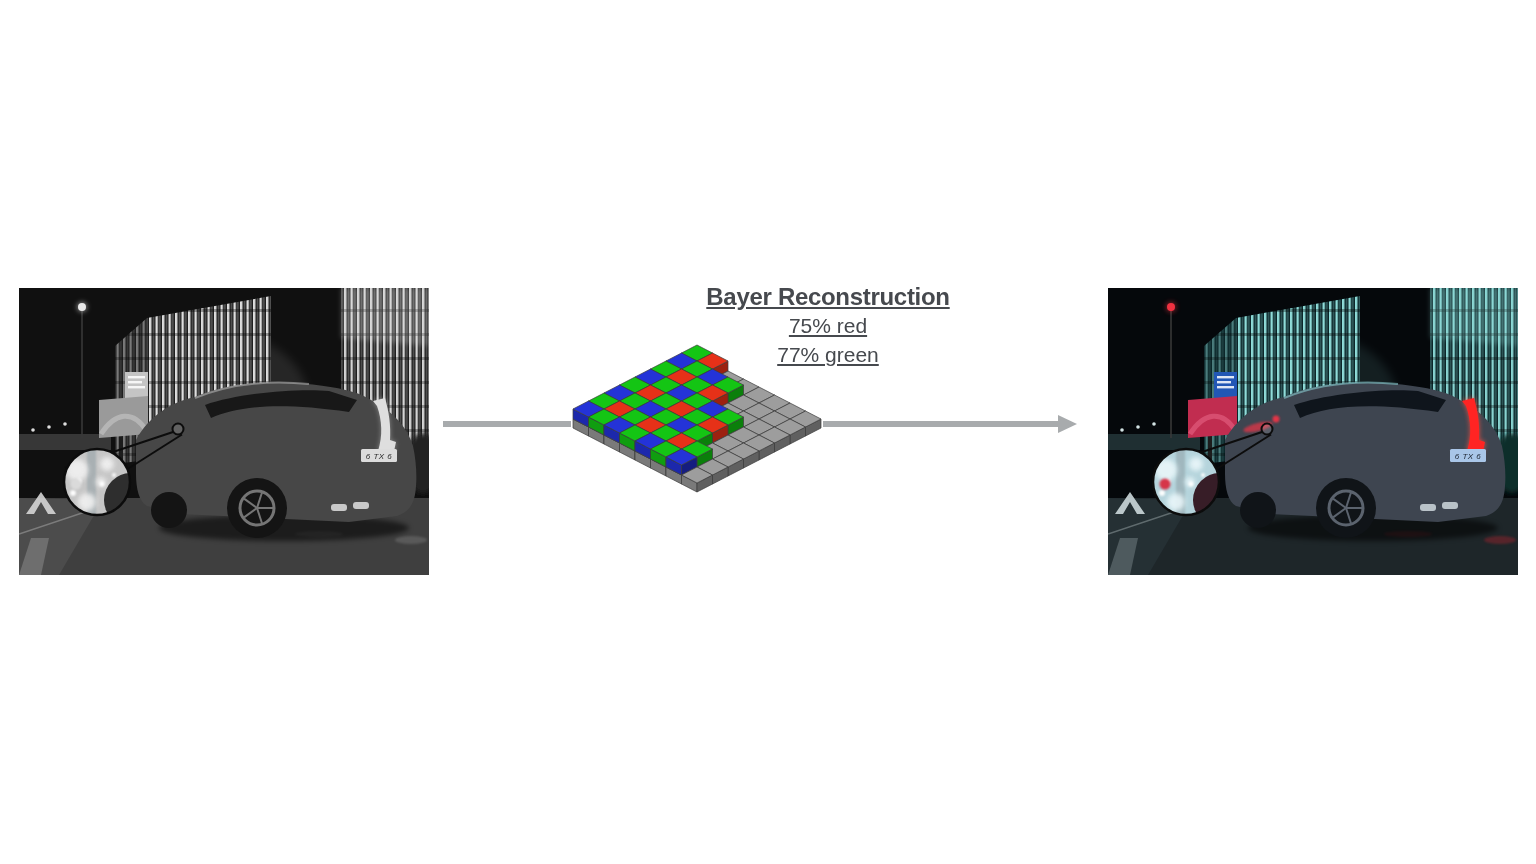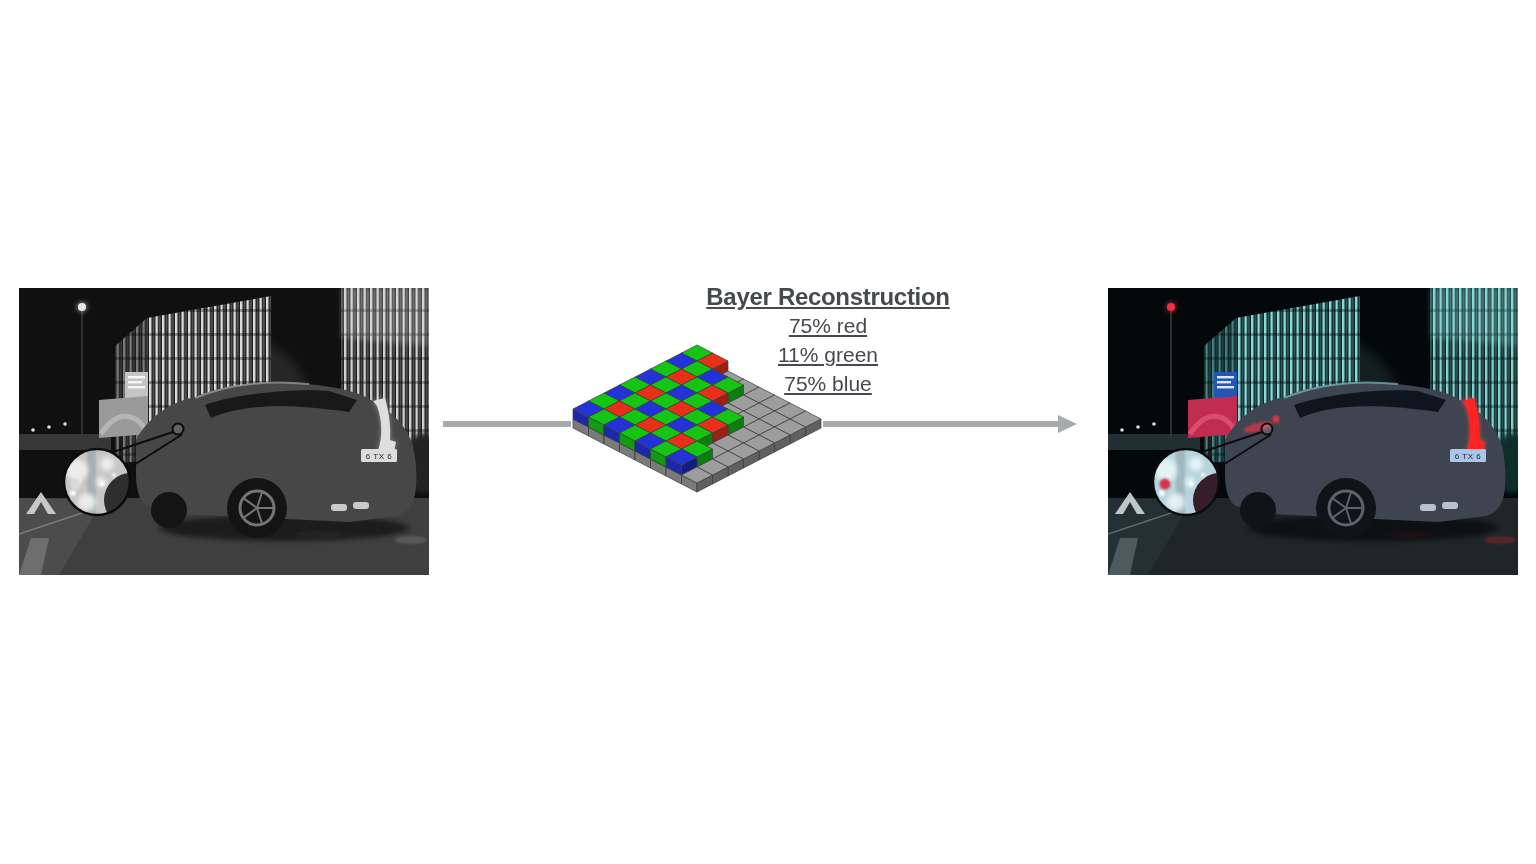--- a/index.html
+++ b/index.html
@@ -1,18 +1,18 @@
 <!DOCTYPE html>
 <html><head>
 <meta charset="utf-8">
 <style>
   html,body{margin:0;padding:0;background:#fff;}
   .canvas{position:relative;width:1536px;height:864px;background:#ffffff;overflow:hidden;
           font-family:"Liberation Sans",sans-serif;}
-  figure.photo{position:absolute;top:288px;width:410px;height:287px;margin:0;}
+  figure.photo{position:absolute;top:288px;width:410px;height:287px;margin:0;font-style:italic;}
   .photo svg{display:block;width:100%;height:100%;}
   .photo-before{left:19px;}
   .photo-after{left:1108px;}
   .bayer{position:absolute;left:565px;top:333px;width:266px;height:172px;}
   .bayer svg{display:block;width:100%;height:100%;}
   .annotation{position:absolute;left:668px;top:283px;width:320px;text-align:center;text-decoration:underline;}
   .annotation .title{font-size:24px;font-weight:bold;line-height:28px;letter-spacing:-0.3px;}
   .annotation .stat{font-size:21px;line-height:29px;}
   .connector-left{position:absolute;left:443px;top:421px;width:128px;height:6px;}
   .arrow-right{position:absolute;left:823px;top:415px;width:254px;height:18px;}
@@ -464,22 +464,21 @@
         <polygon points="116.5,116 132,124 116.5,132 101,124" fill="#2433d8" stroke="#3c3c3c" stroke-width="0.7" stroke-linejoin="round"></polygon>
         <polygon points="116.5,142 132,150 132,159 116.5,151" fill="#7a7a7a" stroke="#3c3c3c" stroke-width="0.7" stroke-linejoin="round"></polygon>
         <polygon points="132,150 147.5,142 147.5,151 132,159" fill="#606060" stroke="#3c3c3c" stroke-width="0.7" stroke-linejoin="round"></polygon>
         <polygon points="132,134 147.5,142 132,150 116.5,142" fill="#9d9d9d" stroke="#3c3c3c" stroke-width="0.7" stroke-linejoin="round"></polygon>
       </svg>
   </div>
 
   <div class="annotation" style="color: rgb(70, 73, 78);">
     <div class="title">Bayer Reconstruction</div>
     <div class="stat">75% red</div>
-    <div class="stat">11% green</div>
-    <div class="stat">75% blue</div>
+    <div class="stat">77% green</div>
   </div>
 
   <div class="arrow-right">
     <span class="shaft" style="background: rgb(168, 171, 173);"></span>
     <span class="head" style="border-left-color: rgb(168, 171, 173);"></span>
   </div>
 
   <figure class="photo photo-after">
     <svg id="svg-after" viewBox="0 0 410 287" preserveAspectRatio="none">
         <defs>

